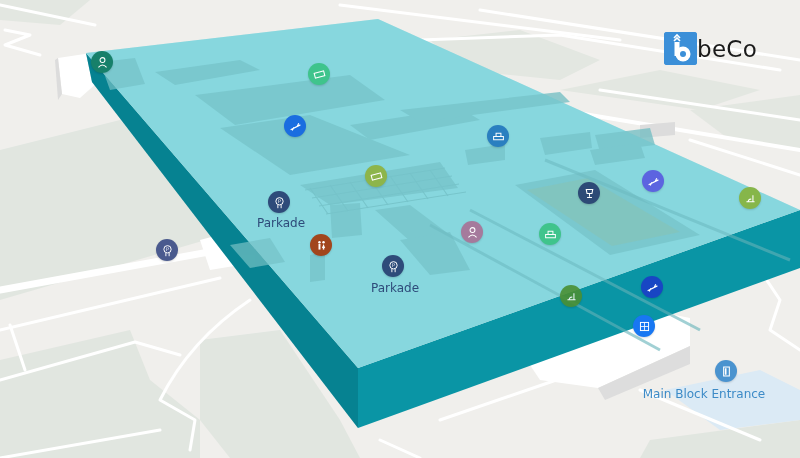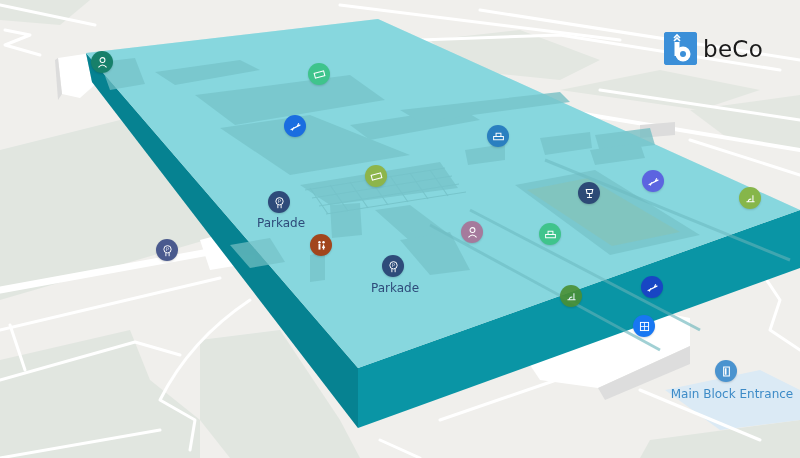--- a/index.html
+++ b/index.html
@@ -2,21 +2,21 @@
 <html><head>
 <meta charset="utf-8">
 <style>
   html, body { margin:0; padding:0; }
   body { width:800px; height:458px; overflow:hidden; background:#f0efec; font-family:"Liberation Sans", sans-serif; }
   #map { position:relative; width:800px; height:458px; overflow:hidden; }
   svg.layer { position:absolute; left:0; top:0; }
   .poi { position:absolute; width:22px; height:22px; border-radius:50%; margin-left:-11px; margin-top:-11px; display:flex; align-items:center; justify-content:center; cursor:pointer; box-shadow:0 1px 2px rgba(0,0,0,0.15); }
   .poi svg { width:13px; height:13px; }
   .poi-label { position:absolute; transform:translateX(-50%); font-size:12px; white-space:nowrap; font-family:"DejaVu Sans", sans-serif; }
-  .logo { position:absolute; left:664px; top:32px; display:flex; align-items:center; gap:6px; cursor:pointer; }
+  .logo { position:absolute; left:664px; top:32px; display:flex; align-items:center; gap:0; cursor:pointer; }
   .logo-mark { width:33px; height:33px; background:#3b8fd8; border-radius:3px; position:relative; }
   .logo-text { font-family:"DejaVu Sans", sans-serif; font-size:23px; color:#1a1a1a; letter-spacing:0.3px; }
 </style>
 </head>
 <body>
 
 <div id="map">
 
   <svg class="layer" width="800" height="458" viewBox="0 0 800 458">
     <rect x="0" y="0" width="800" height="458" fill="#f0efec"></rect>
@@ -229,15 +229,15 @@
         <rect x="3" y="3" width="10" height="10" fill="none" stroke="#fff" stroke-width="1.2"></rect>
         <path d="M3,8 L13,8 M8,3 L8,13" stroke="#fff" stroke-width="1"></path>
       </svg>
   </div>
   <div class="poi" style="left:726px;top:371px;background:#4a93cf;">
     <svg viewBox="0 0 16 16">
         <rect x="4.5" y="2.5" width="7" height="11" fill="none" stroke="#fff" stroke-width="1.3"></rect>
         <rect x="6" y="4" width="2" height="8" fill="#fff"></rect>
       </svg>
   </div>
-  <div class="poi-label" style="left:732px;top:387px;color:#3d8bc7;">Main Block Entrance</div>
+  <div class="poi-label" style="left:704px;top:387px;color:#3d8bc7;">Main Block Entrance</div>
 
 </div>
 
 </body></html>

